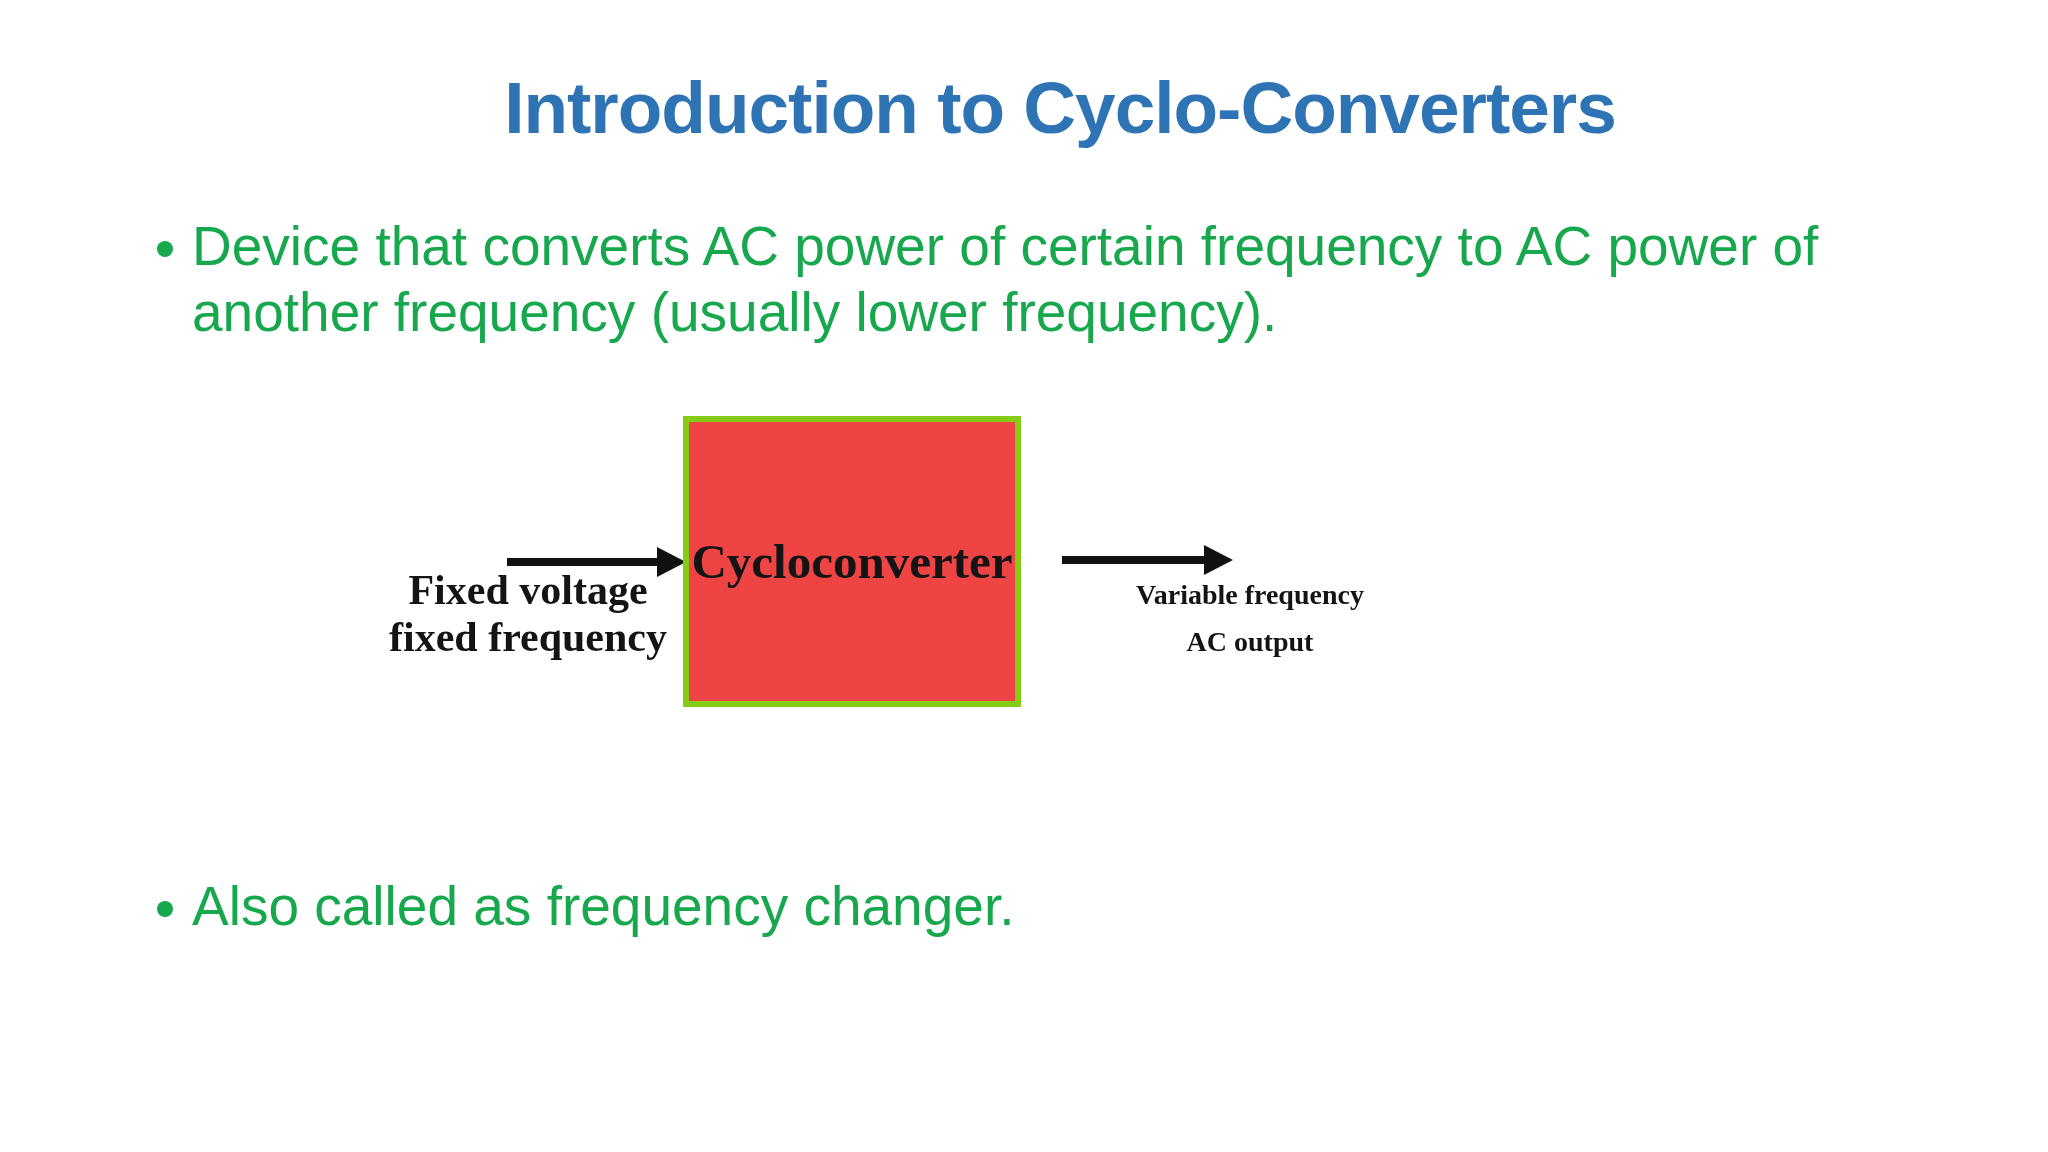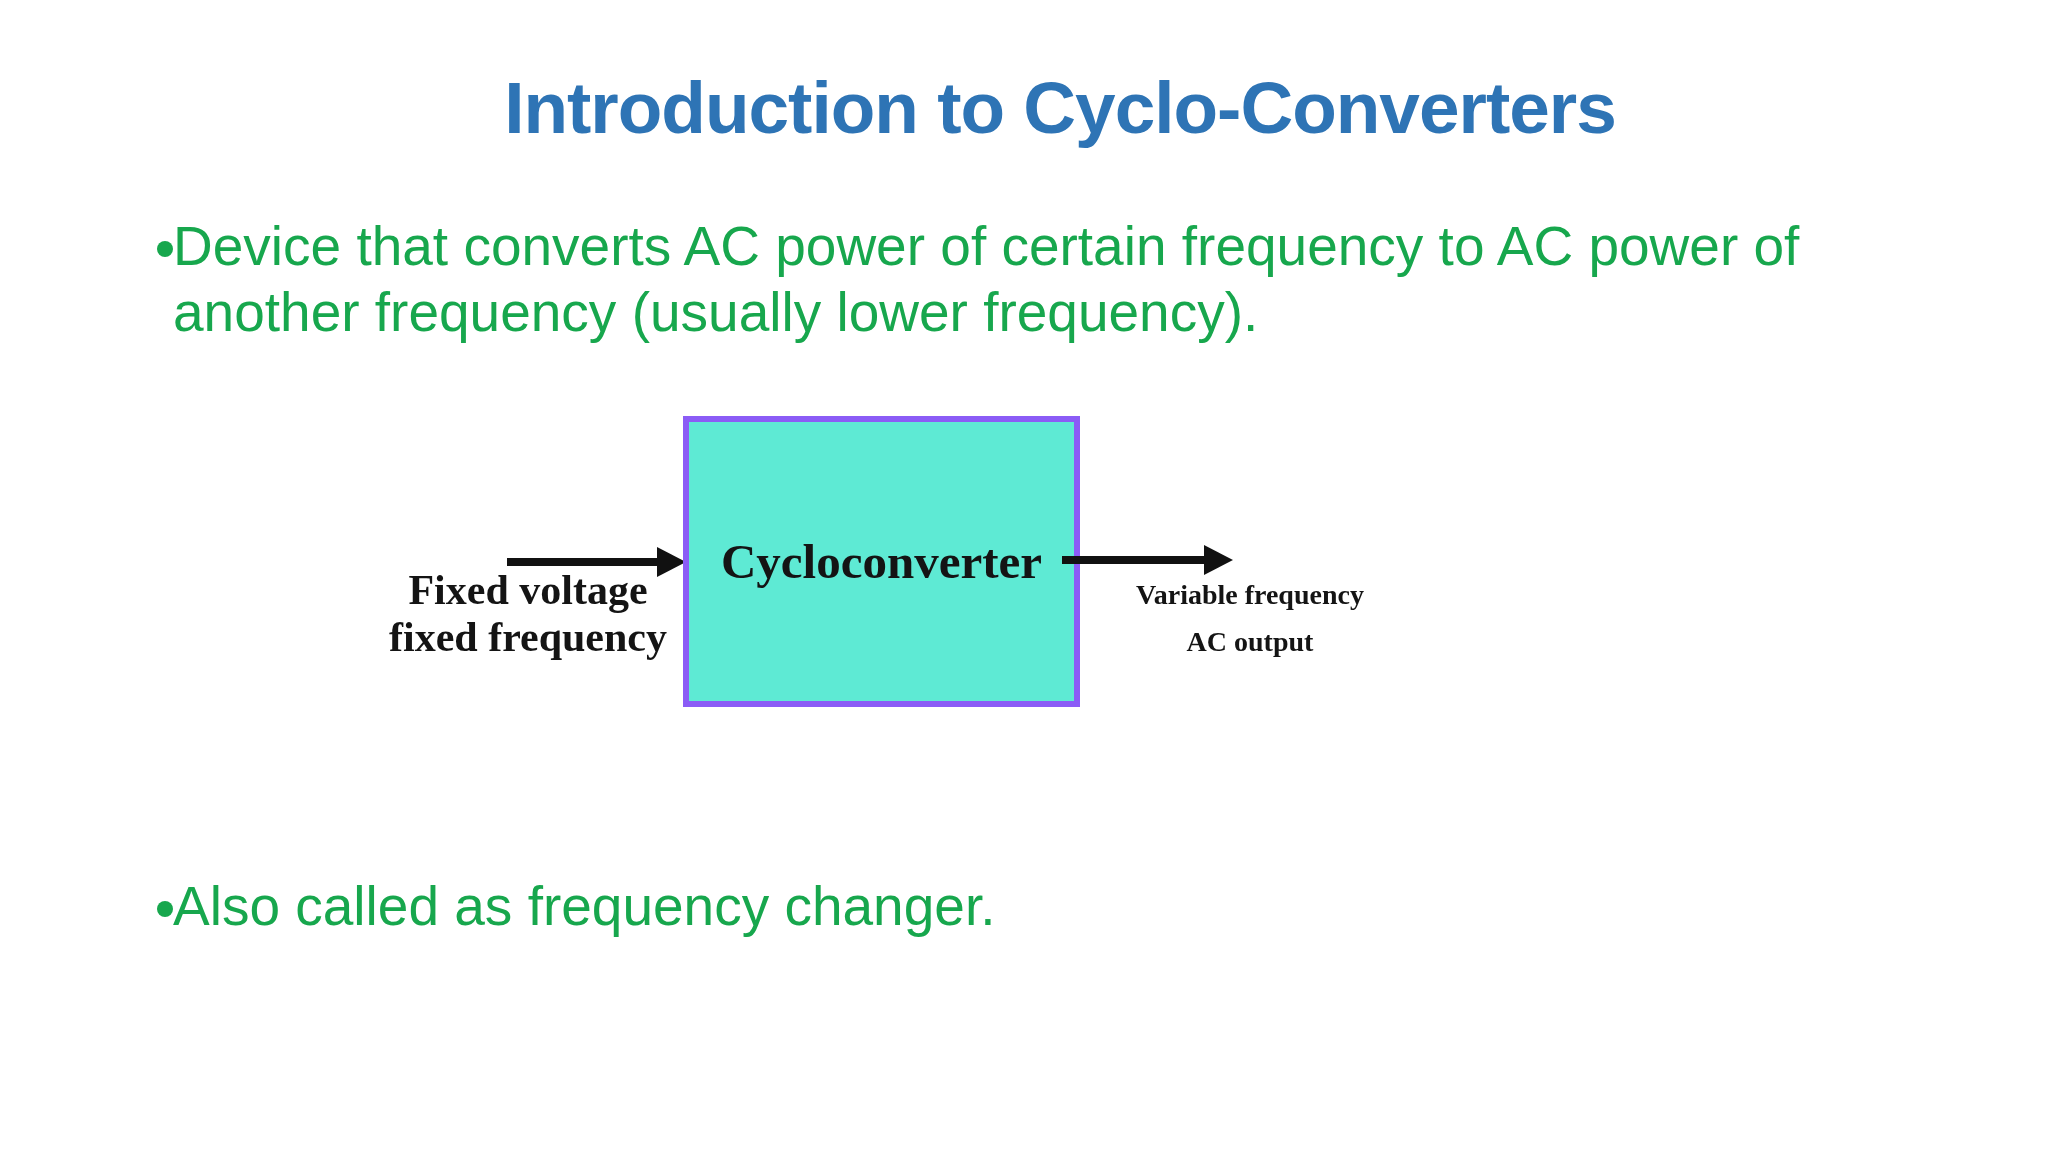--- a/index.html
+++ b/index.html
@@ -38,37 +38,38 @@
   .bullet-2 { top: 873px; justify-content: space-between; }
   .bullet-dot {
     width: 16px;
     height: 16px;
     border-radius: 50%;
     background: #17A74D;
     margin-top: 28px;
     flex: 0 0 auto;
   }
   .bullet-text {
+    margin-left: 19px;
     font-size: 55px;
     line-height: 66px;
     color: #17A74D;
     white-space: nowrap;
   }
 
   
   .diagram { position: absolute; inset: 0; }
   .converter-box {
     position: absolute;
     left: 683px;
     top: 416px;
-    width: 397px;
+    width: 338px;
     height: 291px;
     box-sizing: border-box;
-    border: 6px solid #8b5cf6;
-    background: #5eead4;
+    border: 6px solid #84cc16;
+    background: #ef4444;
     display: flex;
     align-items: center;
     justify-content: center;
   }
   .box-label {
     font-family: "Liberation Serif", serif;
     font-weight: 700;
     font-size: 49px;
     color: #141414;
     white-space: nowrap;

